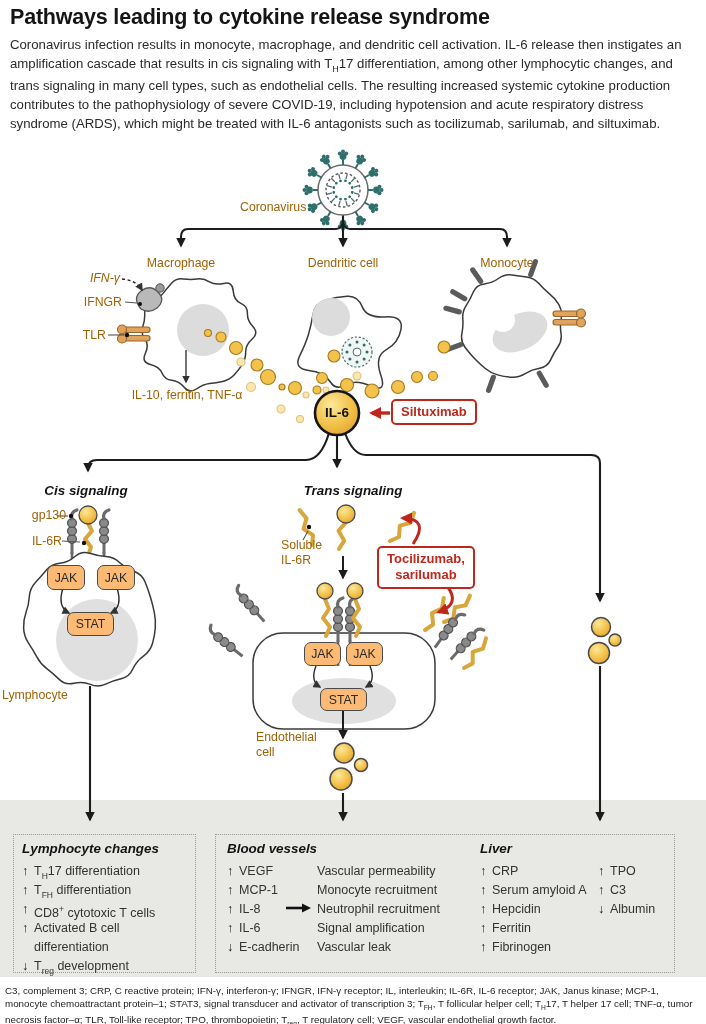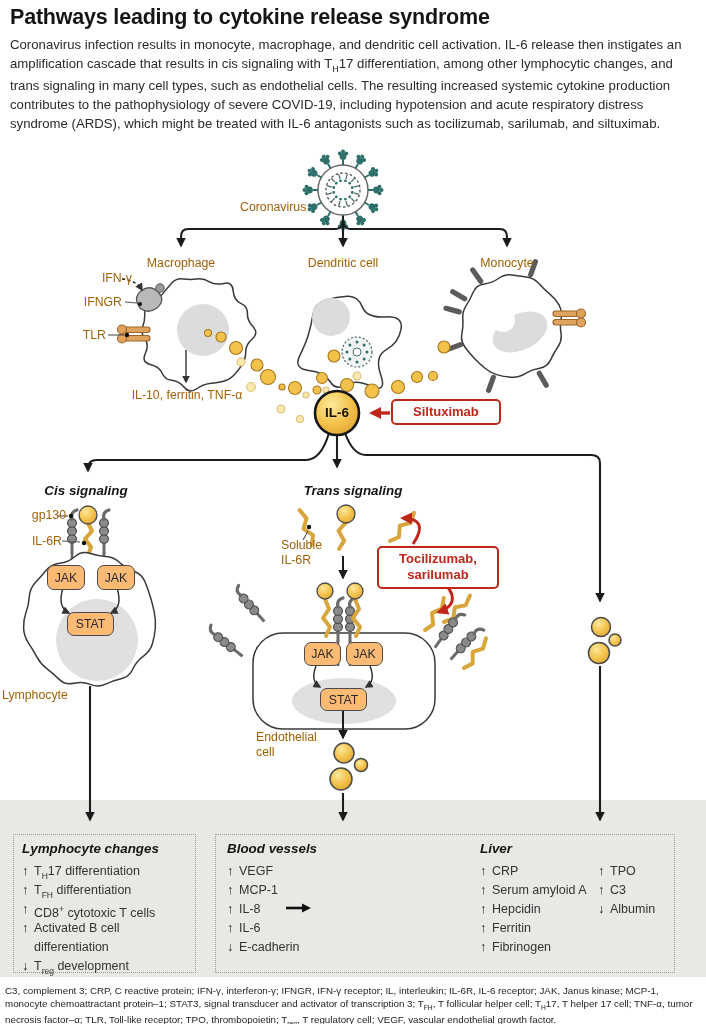--- a/index.html
+++ b/index.html
@@ -10,21 +10,21 @@
   .title{font-size:21.5px;font-weight:800;color:#151515;letter-spacing:-0.2px;}
   .intro{font-size:13.2px;line-height:1.44;color:#2b2b2b;white-space:normal;}
   .foot{font-size:9.8px;line-height:1.33;color:#1d1d1d;white-space:normal;}
   .ctr{text-align:center;} .rt{text-align:right;} .wrapl{white-space:normal;}
   .hd{font-weight:700;color:#141414;font-size:13.4px;font-style:italic;}
   .big{font-weight:700;font-size:14px;color:#111;}
   .node-box{position:absolute;background:#fdba74;border:1.6px solid #4a4a4a;border-radius:7px;
             display:flex;align-items:center;justify-content:center;font-size:12.3px;color:#2a2a2a;z-index:3;}
   .drug{position:absolute;background:#fff;border:2px solid var(--accent-red,#c0271b);border-radius:5px;
         color:var(--accent-red,#c0271b);font-weight:700;font-size:13px;text-align:center;
-        padding:3px 20px;line-height:1.25;z-index:3;}
+        padding:3px 8px;line-height:1.25;z-index:3;}
   .panel{position:absolute;background:var(--panel-gray,#e8e8e5);z-index:0;}
   .dotted{position:absolute;border:1.5px dotted #9a9a9a;z-index:1;}
   svg.fig{position:absolute;left:0;top:145px;z-index:1;pointer-events:none;}
   .list{position:absolute;z-index:2;}
   .row{display:flex;line-height:19px;height:19px;font-size:12.5px;color:#333;}
   .row .mk{width:12px;font-weight:700;color:#1a1a1a;}
   sub,sup{font-size:0.68em;}
   .ln{fill:none;stroke:#1d1d1d;stroke-width:2.1;}
   .ln2{fill:none;stroke:#1d1d1d;stroke-width:2;}
   .thin{fill:none;stroke:#2a2a2a;stroke-width:1.4;}
@@ -276,21 +276,21 @@
 
     <path class="red" stroke-width="3.4" d="M390,413 H372" marker-end="url(#mR)"></path>
     <path class="red" stroke-width="3" d="M413,544 Q430,519 403,518" marker-end="url(#mR)"></path>
     <path class="red" stroke-width="3" d="M447,586 Q461,604 439,612" marker-end="url(#mR)"></path>
   </svg>
 
   <div class="lbl" style="left:240px;top:200px;">Coronavirus</div>
   <div class="lbl ctr" style="left:131px;top:256px;width:100px;">Macrophage</div>
   <div class="lbl ctr" style="left:293px;top:256px;width:100px;">Dendritic cell</div>
   <div class="lbl ctr" style="left:457px;top:256px;width:100px;">Monocyte</div>
-  <div class="lbl rt" style="left:88px;top:271px;width:44px;">IFN-γ</div>
+  <div class="lbl rt" style="left:76px;top:271px;width:44px;font-style:italic;">IFN-γ</div>
   <div class="lbl rt" style="left:74px;top:295px;width:48px;">IFNGR</div>
   <div class="lbl rt" style="left:76px;top:328px;width:30px;">TLR</div>
   <div class="lbl ctr" style="left:118px;top:388px;width:138px;">IL-10, ferritin, TNF-α</div>
   <div class="lbl ctr" style="left:315px;top:405px;width:44px;font-weight:700;font-size:13.5px;color:#101010;">IL-6</div>
   <div class="drug" style="left:391px;top:399px;">Siltuximab</div>
 
   <div class="lbl ctr hd" style="left:26px;top:483px;width:120px;">Cis signaling</div>
   <div class="lbl rt" style="left:18px;top:508px;width:48px;">gp130</div>
   <div class="lbl rt" style="left:18px;top:534px;width:44px;">IL-6R</div>
   <div class="node-box" style="left:47px;top:565px;width:36px;height:23px;">JAK</div>
@@ -360,20 +360,37 @@
       </div>
       <div class="row">
         <span class="mk">↓</span>
         <span class="tx">E-cadherin</span>
       </div>
     </div>
   <svg style="position:absolute;left:285px;top:902px;z-index:2;" width="28" height="12">
     <path d="M1,6 H18" stroke="#111" stroke-width="2.6"></path>
       <path d="M17,1.5 L26,6 L17,10.5 Z" fill="#111"></path>
   </svg>
+  <div class="list" style="left:317px;top:862px;">
+      <div class="row">
+        <span class="tx">Vascular permeability</span>
+      </div>
+      <div class="row">
+        <span class="tx">Monocyte recruitment</span>
+      </div>
+      <div class="row">
+        <span class="tx">Neutrophil recruitment</span>
+      </div>
+      <div class="row">
+        <span class="tx">Signal amplification</span>
+      </div>
+      <div class="row">
+        <span class="tx">Vascular leak</span>
+      </div>
+    </div>
 
   <div class="lbl hd" style="left:480px;top:841px;">Liver</div>
   <div class="list" style="left:480px;top:862px;">
       <div class="row">
         <span class="mk">↑</span>
         <span class="tx">CRP</span>
       </div>
       <div class="row">
         <span class="mk">↑</span>
         <span class="tx">Serum amyloid A</span>

